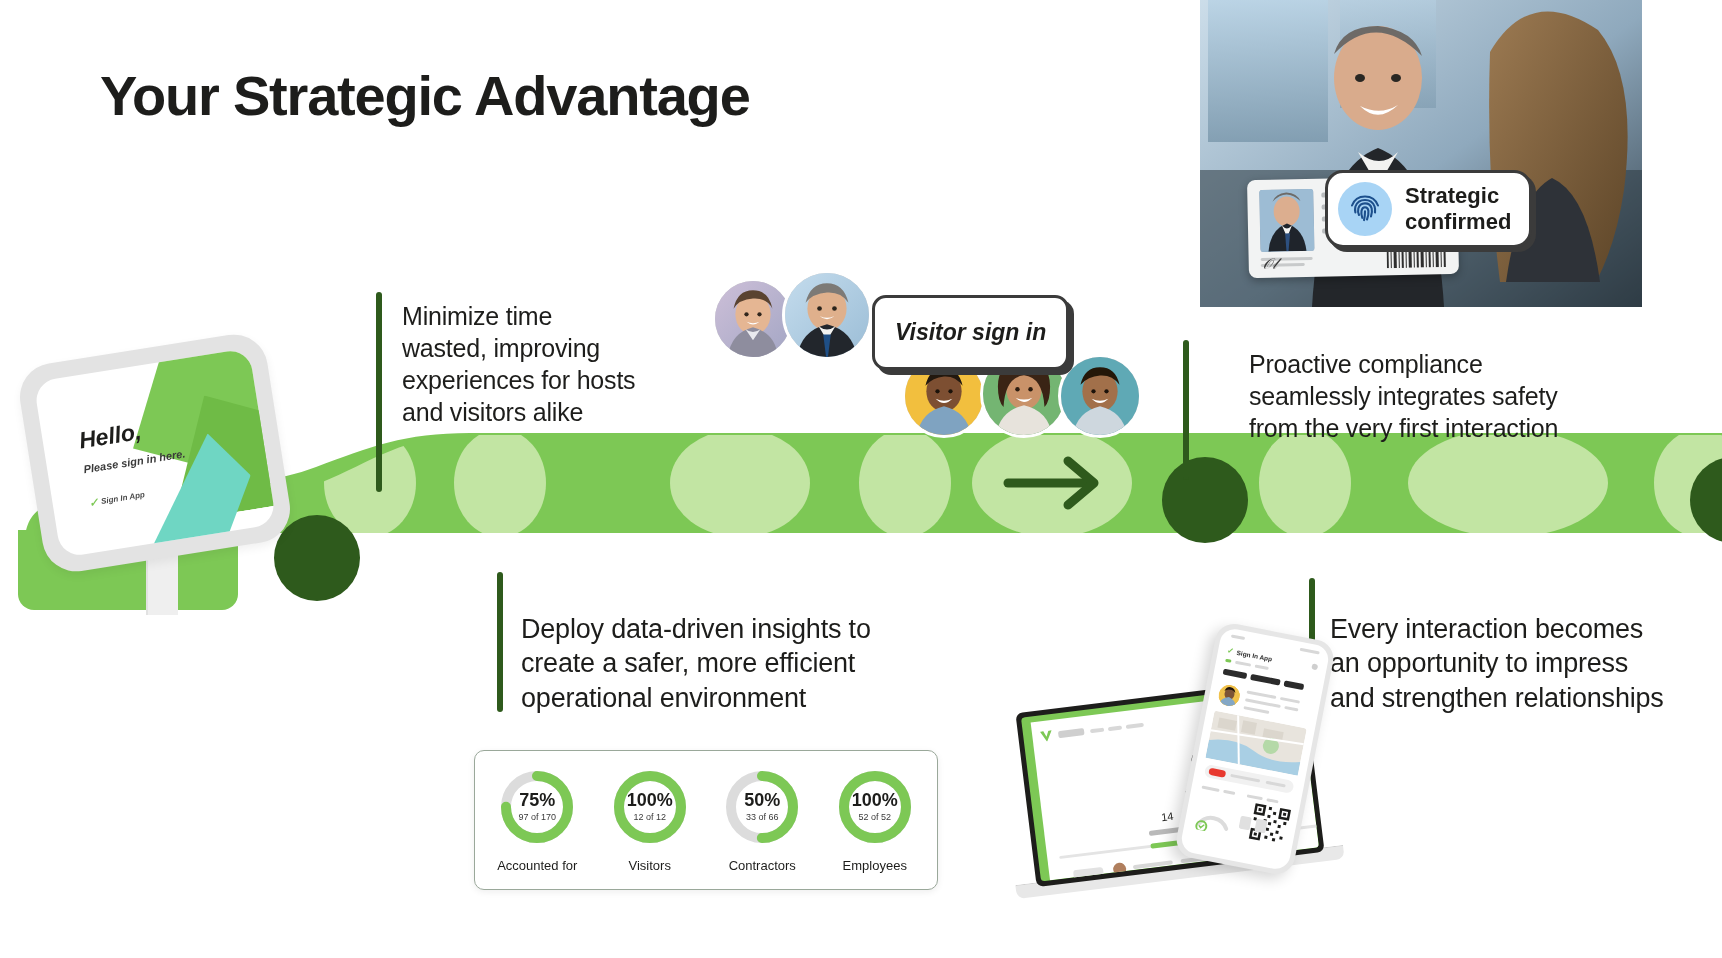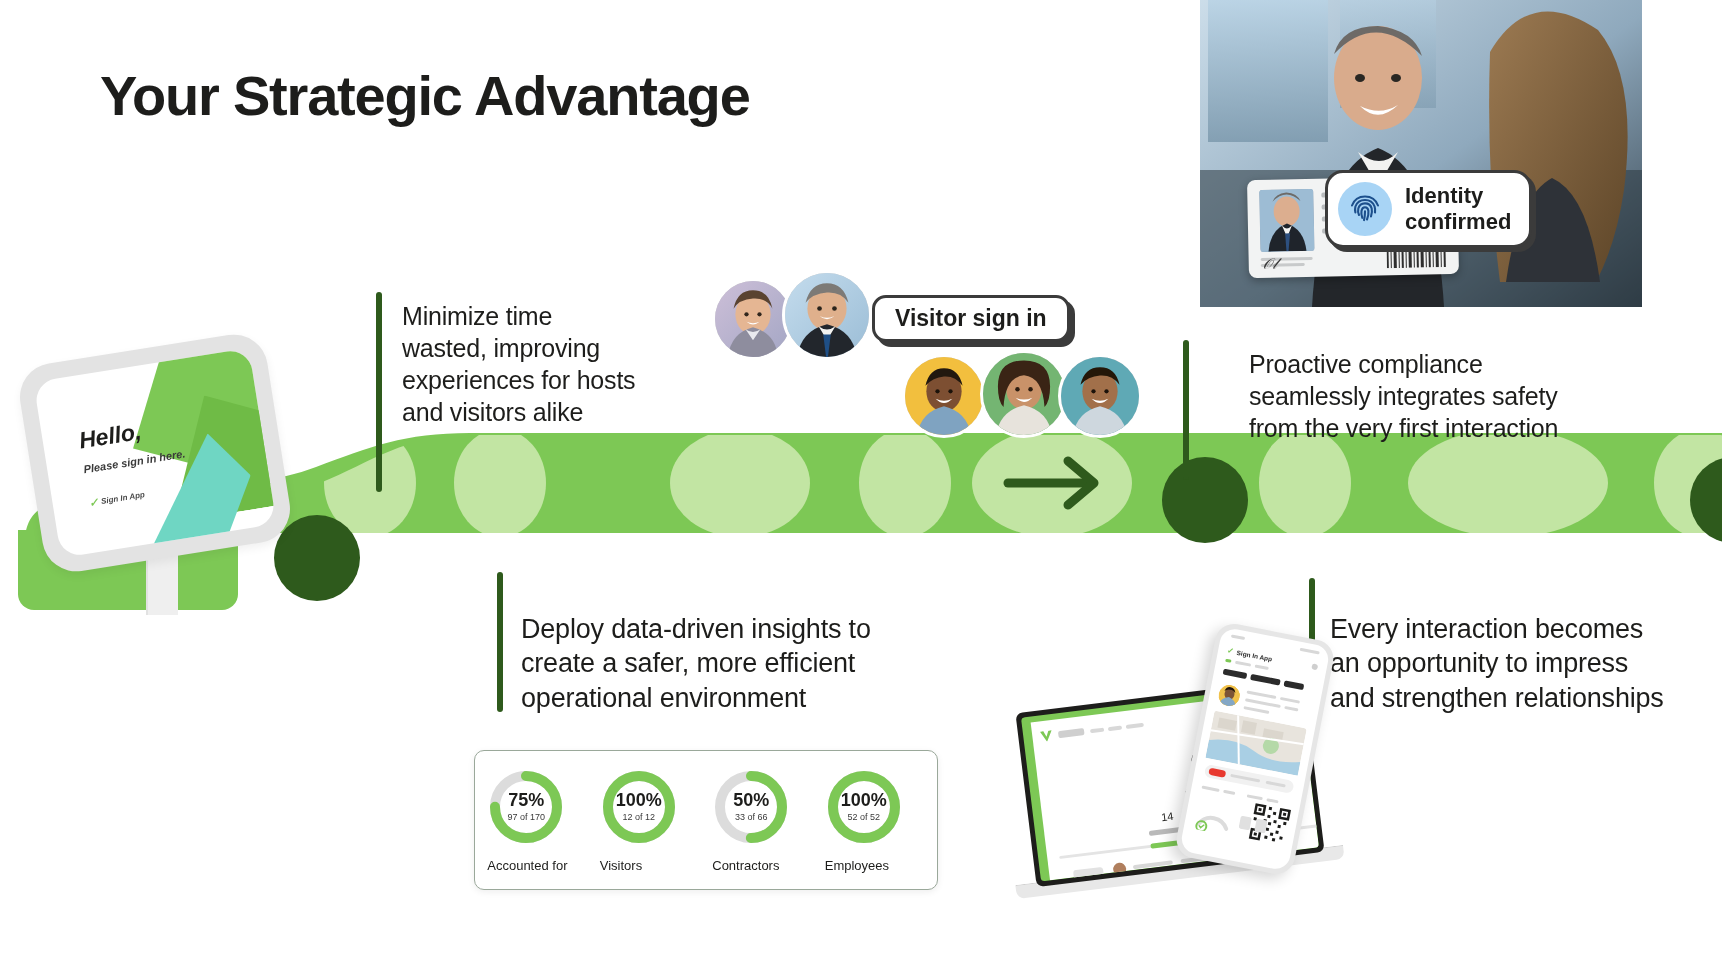--- a/index.html
+++ b/index.html
@@ -81,22 +81,22 @@
   }
   .kiosk-brand {
     position:absolute; left:36px; top:122px; font-size:8px; font-style:italic;
     font-weight:700; color:#4a4a4a; display:flex; align-items:center; gap:3px;
   }
   .tick { color:#7dc855; font-size:11px; font-weight:700; }
 
   
   .pill {
     position:absolute; background:#fff; border:3px solid #3b3b3b;
-    border-radius:14px; padding:7px 20px; font-size:23px; font-weight:600;
-    color:#1d1d1b; box-shadow:5px 5px 0 #3b3b3b; white-space:nowrap;
+    border-radius:14px; padding:21px 20px; font-size:23px; font-weight:600;
+    color:#1d1d1b; box-shadow:5px 5px 0 #3b3b3b; white-space:nowrap;font-style:italic;
   }
 
   
   .avatar {
     position:absolute; border-radius:50%; overflow:hidden;
     border:3px solid #fff; background:#ccc;
   }
   .av-face { position:absolute; inset:0; }
 
   
@@ -131,21 +131,21 @@
   }
   .identity-text { font-size:22px; font-weight:600; color:#1d1d1b; line-height:1.16; }
 
   
   .dashboard {
     position:absolute; left:474px; top:750px; width:464px; height:140px;
     background:#fff; border:1.5px solid #9aa89a; border-radius:10px;
     box-shadow:0 2px 7px rgba(0,0,0,.07);
     display:flex; align-items:center; justify-content:space-around; padding:0 6px;
   }
-  .metric { width:100px; display:flex; flex-direction:column; }
+  .metric { width:100px; display:flex; flex-direction:column; align-items:center; }
   .donut { position:relative; width:78px; height:78px; }
   .donut svg { display:block; }
   .donut-inner {
     position:absolute; inset:0; display:flex; flex-direction:column;
     align-items:center; justify-content:center;
   }
   .donut-pct { font-size:18px; font-weight:700; color:#1d1d1b; line-height:1; }
   .donut-sub { font-size:9px; color:#3a3a3a; margin-top:3px; }
   .metric-label { margin-top:12px; font-size:13px; color:#1d1d1b; }
 
@@ -267,21 +267,21 @@
       <span class="fp-circle">
         <svg width="36" height="36" viewBox="0 0 36 36" fill="none" stroke="#1c4f8c" stroke-width="2.1" stroke-linecap="round">
           <path d="M5 14.5C7.2 8.6 12.2 5.5 18 5.5c5.8 0 10.8 3.1 13 9"></path>
           <path d="M8.4 21.5c-.5-2-.5-4 0-6C10 11 13.7 9 18 9s8 2 9.6 6.5c.6 1.8.7 3.7.4 6"></path>
           <path d="M12 24c-.9-2-1.2-4.3-.7-6.4C12.2 14 14.8 12.4 18 12.4c3.2 0 5.8 1.6 6.7 5.2.5 2.2.3 4.9-.7 7.9"></path>
           <path d="M15.3 26.8c-.9-2.4-1.2-4.8-.8-6.9.5-2.4 1.9-3.6 3.5-3.6 1.7 0 3.1 1.2 3.4 3.6.3 2.4-.2 5.5-1.4 8.6"></path>
           <path d="M18 20.2c0 3.4-.3 6.4-1 8.9"></path>
         </svg>
       </span>
       <span class="identity-text">
-        <span>Identity</span><br>
+        <span>Strategic</span><br>
         <span>confirmed</span>
       </span>
     </div>
   </div>
 
   <div class="road-wrap">
     <svg class="road-svg" width="1722" height="250" viewBox="0 0 1722 250">
       <defs>
         <clipPath id="roadclip">
           <path d="M22 245 L22 170 Q22 120 78 116 L240 106 Q320 100 356 72 Q396 42 452 42 L1722 42 L1722 143 L22 143 Z

